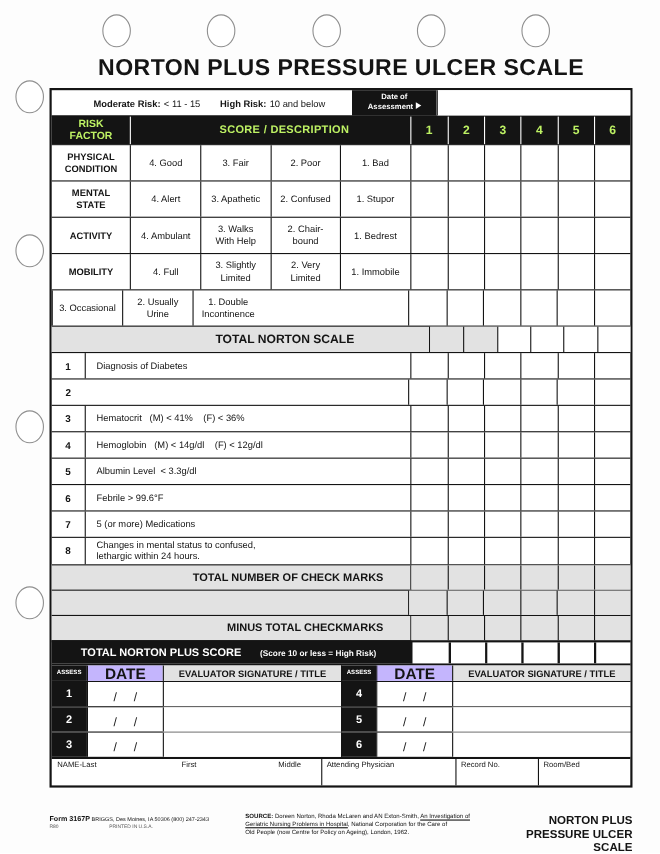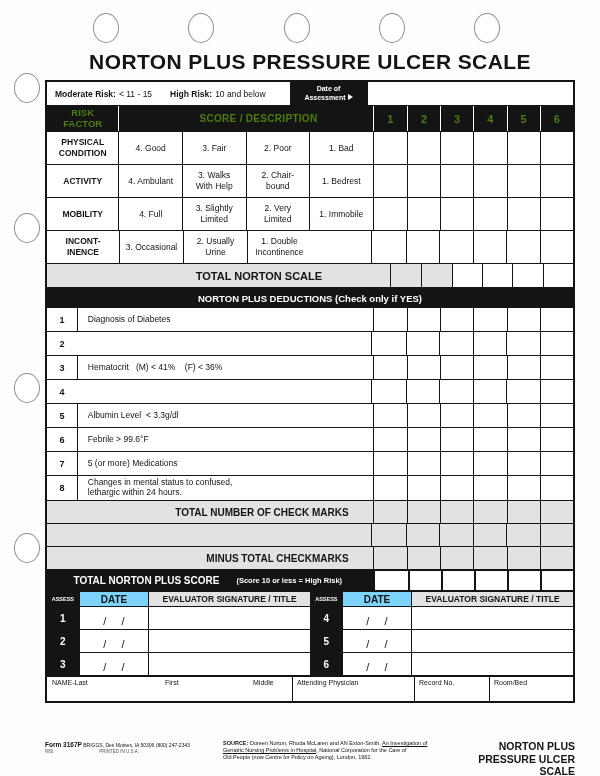--- a/index.html
+++ b/index.html
@@ -8,21 +8,21 @@
   .page { position:relative; width:600px; height:776px; background:#fdfdfd; overflow:hidden; }
 
   
   .hole { position:absolute; width:26px; height:30px; border:1.5px solid #8f8f8f; border-radius:50%; background:#fff; }
 
   .title { position:absolute; left:45px; top:50px; width:530px; text-align:center;
            font-size:21px; font-weight:bold; letter-spacing:.4px; }
 
   .form { position:absolute; left:45px; top:80px; width:530px; border:2px solid #141414; background:#fff; }
   .row { display:flex; border-top:1.5px solid #141414; }
-  .row:first-child { border-top:none; }
+  .row:first-child { border-top:none;padding-left:30px; }
   .preline { white-space:pre-line; }
 
   
   .r-info { height:23px; }
   .c-legend { width:243px; display:flex; align-items:center; font-size:8.5px; padding-left:8px; }
   .c-legend b { font-weight:bold; }
   .c-legend .val { margin:0 4px 0 3px; }
   .c-dateassess { width:77px; background:#141414; color:#fff; font-weight:bold; font-size:7px;
                   text-align:center; line-height:1.2; display:flex; flex-direction:column; justify-content:center; }
   .arrow-right { display:inline-block; width:0; height:0; border-left:5px solid #fff;
@@ -33,21 +33,21 @@
   .c-factor { width:72px; display:flex; align-items:center; justify-content:center; text-align:center;
               font-weight:bold; font-size:8.5px; line-height:1.25; }
   .c-desc { width:64px; border-left:1.5px solid #141414; display:flex; align-items:center;
             justify-content:center; text-align:center; font-size:8.5px; line-height:1.25; padding:0 2px; }
   .cells6 { width:202px; margin-left:auto; border-left:1.5px solid #141414;
             display:grid; grid-template-columns:repeat(6,1fr); }
   .cells6 > div { border-left:1.5px solid #141414; }
   .cells6 > div:first-child { border-left:none; }
 
   
-  .r-head { height:26px; background:#141414; color:#4d7c0f; }
+  .r-head { height:26px; background:#141414; color:#bef264; }
   .r-head .c-factor { font-size:9.5px; line-height:1.15; }
   .r-head .c-span4 { width:256px; border-left:1.5px solid #fff; display:flex; align-items:center;
                      justify-content:center; font-weight:bold; font-size:10px; letter-spacing:.3px;padding-left:25px; }
   .r-head .cells6 { border-left:1.5px solid #fff; }
   .r-head .cells6 > div { border-left:1.5px solid #fff; display:flex; align-items:center; justify-content:center;
                           font-weight:bold; font-size:11px; }
   .r-head .cells6 > div:first-child { border-left:none; }
 
   .r-risk { height:33px; }
 
@@ -76,22 +76,22 @@
   .bar-plus .plus-label { font-weight:bold; font-size:10px; }
   .bar-plus .plus-note { font-weight:bold; font-size:7.5px; }
   .bar-plus .cells6 { border-left:2px solid #141414; }
   .bar-plus .cells6 > div { background:#fff; border-left:2px solid #141414; }
   .bar-plus .cells6 > div:first-child { border-left:none; }
 
   
   .a-head { height:16px; border-top:2.5px solid #141414; }
   .a-assess { width:32px; background:#141414; color:#fff; font-weight:bold; font-size:5.5px;
               display:flex; align-items:center; justify-content:center; }
-  .a-date { width:70px; background:#7dd3fc; border-left:1.5px solid #141414; display:flex; align-items:center;
-            justify-content:center; font-weight:bold; font-size:10px; }
+  .a-date { width:70px; background:#c4b5fd; border-left:1.5px solid #141414; display:flex; align-items:center;
+            justify-content:center; font-weight:bold; font-size:14px; }
   .a-sig { width:163px; background:#e2e2e2; border-left:1.5px solid #141414; display:flex; align-items:center;
            justify-content:center; font-weight:bold; font-size:8.5px; }
   .a-row { height:23px; }
   .a-num { width:32px; background:#141414; color:#fff; font-weight:bold; font-size:10px;
            display:flex; align-items:center; justify-content:center; }
   .a-datecell { width:70px; border-left:1.5px solid #141414; display:flex; align-items:flex-end;
                 justify-content:center; font-size:11px; padding-bottom:2px; }
   .a-sigcell { width:163px; border-left:1.5px solid #141414; background:#fff; }
 
   
@@ -172,20 +172,36 @@
       <div class="cells6">
         <div></div>
           <div></div>
           <div></div>
           <div></div>
           <div></div>
           <div></div>
       </div>
     </div>
 
+    <div class="row r-risk">
+      <div class="c-factor preline">MENTAL
+STATE</div>
+      <div class="c-desc preline">4. Alert</div>
+      <div class="c-desc preline">3. Apathetic</div>
+      <div class="c-desc preline">2. Confused</div>
+      <div class="c-desc preline">1. Stupor</div>
+      <div class="cells6">
+        <div></div>
+          <div></div>
+          <div></div>
+          <div></div>
+          <div></div>
+          <div></div>
+      </div>
+    </div>
 
     <div class="row r-risk">
       <div class="c-factor preline">ACTIVITY</div>
       <div class="c-desc preline">4. Ambulant</div>
       <div class="c-desc preline">3. Walks
 With Help</div>
       <div class="c-desc preline">2. Chair-
 bound</div>
       <div class="c-desc preline">1. Bedrest</div>
       <div class="cells6">
@@ -210,22 +226,20 @@
         <div></div>
           <div></div>
           <div></div>
           <div></div>
           <div></div>
           <div></div>
       </div>
     </div>
 
     <div class="row r-risk">
-      <div class="c-factor preline">INCONT-
-INENCE</div>
       <div class="c-desc preline">3. Occasional</div>
       <div class="c-desc preline">2. Usually
 Urine</div>
       <div class="c-desc preline">1. Double
 Incontinence</div>
       <div class="cells6">
         <div></div>
           <div></div>
           <div></div>
           <div></div>
@@ -239,23 +253,20 @@
       <div class="cells6">
         <div class="shaded"></div>
           <div class="shaded"></div>
           <div></div>
           <div></div>
           <div></div>
           <div></div>
       </div>
     </div>
 
-    <div class="row bar-ded">
-      <span>NORTON PLUS DEDUCTIONS (Check only if YES)</span>
-    </div>
 
     <div class="row r-ded">
       <div class="c-num">1</div>
       <div class="c-dedtext preline">Diagnosis of Diabetes</div>
       <div class="cells6">
         <div></div>
           <div></div>
           <div></div>
           <div></div>
           <div></div>
@@ -280,20 +291,21 @@
         <div></div>
           <div></div>
           <div></div>
           <div></div>
           <div></div>
           <div></div>
       </div>
     </div>
     <div class="row r-ded">
       <div class="c-num">4</div>
+      <div class="c-dedtext preline">Hemoglobin&nbsp;&nbsp;&nbsp;(M) &lt; 14g/dl&nbsp;&nbsp;&nbsp;&nbsp;(F) &lt; 12g/dl</div>
       <div class="cells6">
         <div></div>
           <div></div>
           <div></div>
           <div></div>
           <div></div>
           <div></div>
       </div>
     </div>
     <div class="row r-ded">

